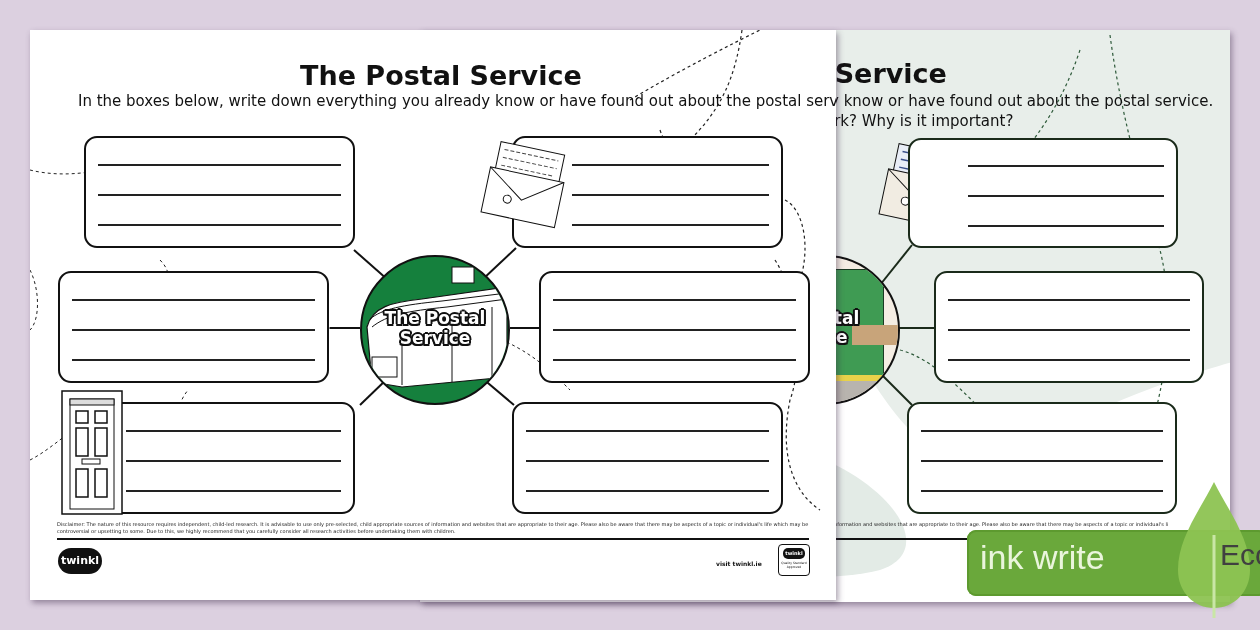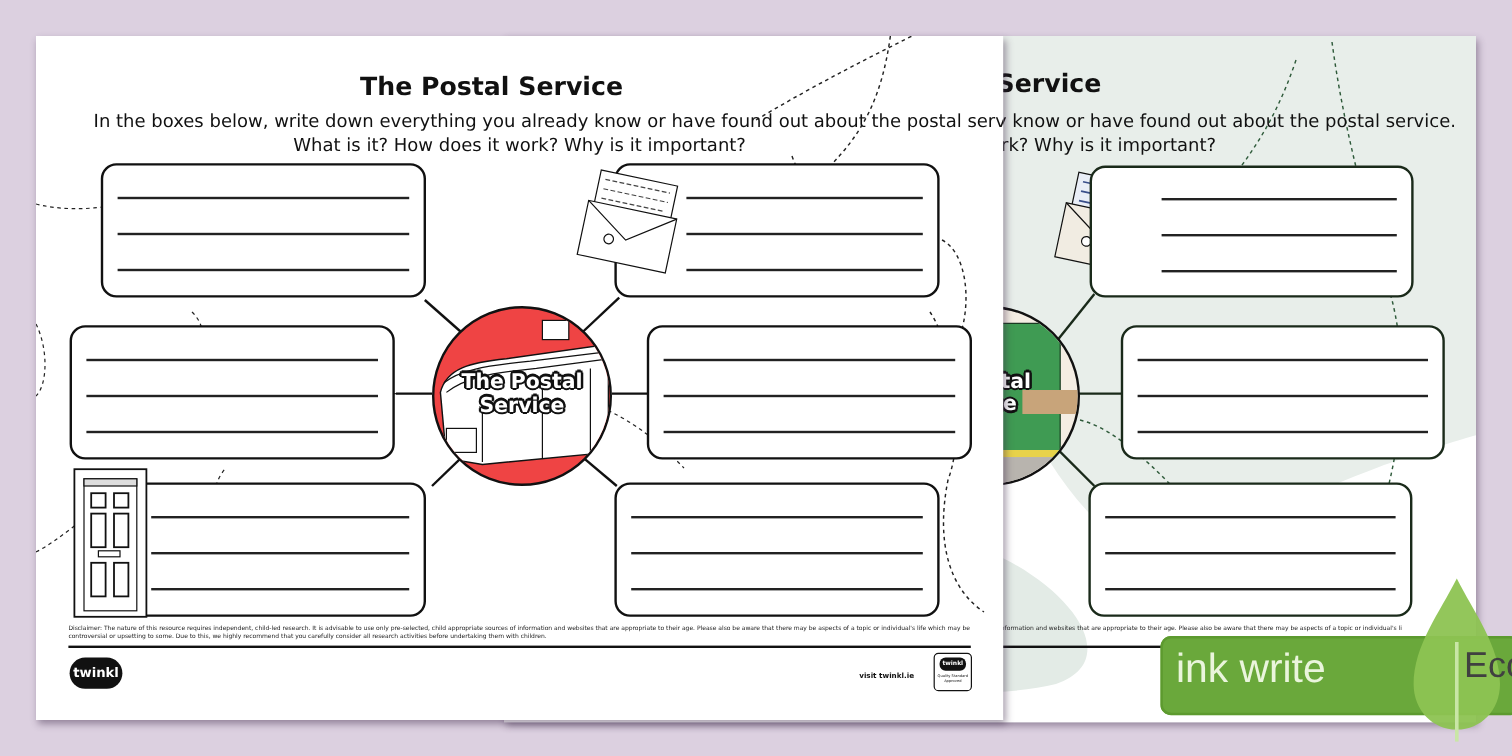--- a/index.html
+++ b/index.html
@@ -1,24 +1,24 @@
 <!DOCTYPE html>
 <html><head>
 <meta charset="utf-8">
 <style>
   html,body{margin:0;padding:0;}
   body{width:1260px;height:630px;background:#dcd0e0;position:relative;overflow:hidden;font-family:"DejaVu Sans",sans-serif;}
   .sheet{position:absolute;background:#fff;box-shadow:2px 3px 6px rgba(60,40,70,.45);overflow:hidden;}
   #back{left:420px;top:30px;width:810px;height:572px;}
   #front{left:30px;top:30px;width:806px;height:570px;z-index:2;}
-  .title{position:absolute;font-weight:bold;font-size:21px;color:#111;white-space:nowrap;}
+  .title{position:absolute;font-weight:bold;font-size:27px;color:#111;white-space:nowrap;}
   .instr{position:absolute;font-size:15px;color:#111;white-space:nowrap;text-align:center;}
   .box{position:absolute;border:2px solid #111;border-radius:13px;background:#fff;box-sizing:border-box;}
   .box .ln{position:absolute;height:1.5px;background:#222;}
-  .circle{position:absolute;border:2px solid #111;border-radius:50%;background:#ef4444;box-sizing:border-box;overflow:hidden;}
+  .circle{position:absolute;border:2px solid #111;border-radius:50%;background:#15803d;box-sizing:border-box;overflow:hidden;}
   .circle-label{position:absolute;left:0;right:0;text-align:center;font-weight:bold;color:#fff;font-size:17px;line-height:19px;
     text-shadow:-1.5px -1.5px 0 #111,1.5px -1.5px 0 #111,-1.5px 1.5px 0 #111,1.5px 1.5px 0 #111,0 2px 0 #111,2px 0 0 #111,-2px 0 0 #111,0 -2px 0 #111;}
   .disclaimer{position:absolute;font-size:5px;line-height:7px;color:#222;white-space:nowrap;}
   .rule{position:absolute;height:2px;background:#111;}
   .logo{position:absolute;background:#111;color:#fff;font-weight:bold;font-size:11px;border-radius:14px;text-align:center;}
   .visit{position:absolute;font-size:6px;font-weight:bold;color:#111;}
   .badge{position:absolute;border:1.5px solid #111;border-radius:4px;background:#fff;}
   svg{position:absolute;overflow:visible;}
   .eco-bar{position:absolute;left:967px;top:530px;width:300px;height:66px;background:#6aa83b;border-radius:9px;box-shadow:inset 0 0 0 2px #5d9a2f;z-index:5;}
   .eco-text{position:absolute;left:13px;top:8px;font-size:34px;color:#eaf5dc;font-family:"Liberation Sans",sans-serif;white-space:nowrap;}
@@ -104,21 +104,20 @@
     <path d="M0,240 C10,260 10,290 0,300" stroke="#222" stroke-width="1" stroke-dasharray="3,3" fill="none"></path>
     <path d="M130,230 C140,240 140,250 135,255" stroke="#222" stroke-width="1" stroke-dasharray="3,3" fill="none"></path>
     <path d="M0,430 C20,420 40,400 65,385" stroke="#222" stroke-width="1" stroke-dasharray="3,3" fill="none"></path>
     <path d="M300,298 C260,300 240,302 230,302" stroke="#222" stroke-width="1" stroke-dasharray="3,3" fill="none"></path>
     <path d="M460,305 C500,320 520,340 540,360" stroke="#222" stroke-width="1" stroke-dasharray="3,3" fill="none"></path>
     <path d="M150,375 C152,368 155,364 158,360" stroke="#222" stroke-width="1" stroke-dasharray="3,3" fill="none"></path>
   </svg>
 
   <div class="title" style="left:270px;top:30px;">The Postal Service</div>
   <div class="instr" style="left:48px;top:62px;width:710px;">In the boxes below, write down everything you already know or have found out about the postal service.</div>
-  <div class="instr" style="left:48px;top:82px;width:710px;">What is it? How does it work? Why is it important?</div>
 
   <svg width="806" height="570" style="left:0;top:0">
     <line x1="324" y1="220" x2="358" y2="250" stroke="#111" stroke-width="2"></line>
     <line x1="486" y1="218" x2="452" y2="250" stroke="#111" stroke-width="2"></line>
     <line x1="300" y1="298" x2="330" y2="298" stroke="#111" stroke-width="2"></line>
     <line x1="480" y1="298" x2="510" y2="298" stroke="#111" stroke-width="2"></line>
     <line x1="330" y1="375" x2="358" y2="348" stroke="#111" stroke-width="2"></line>
     <line x1="484" y1="375" x2="452" y2="348" stroke="#111" stroke-width="2"></line>
   </svg>
 

